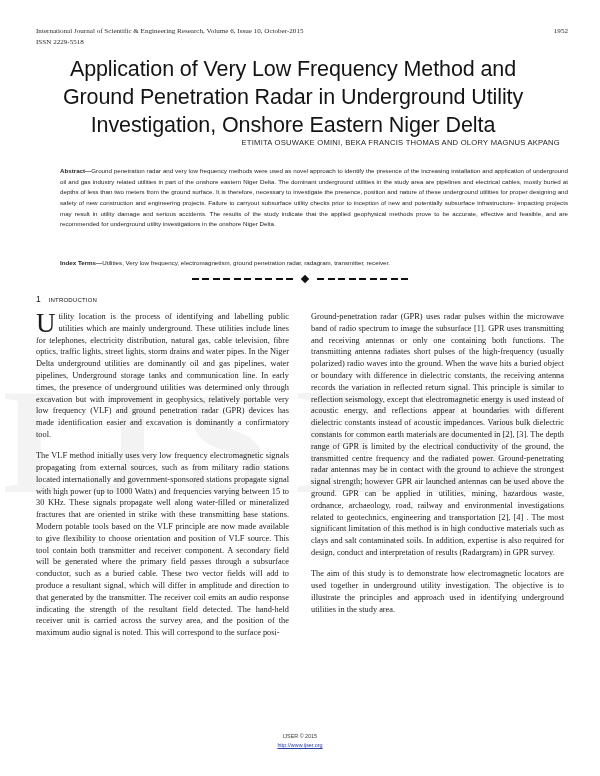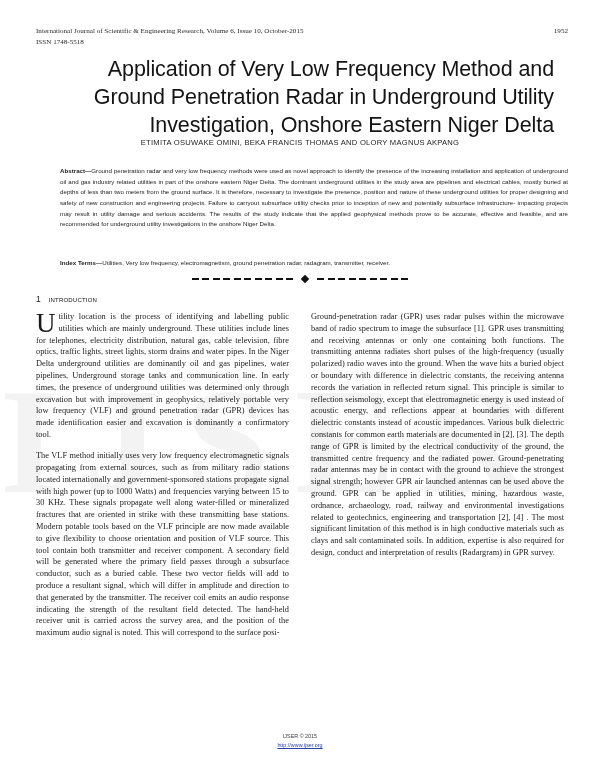--- a/index.html
+++ b/index.html
@@ -55,37 +55,37 @@
     align-items: baseline;
   }
   .runhead .rh-left { white-space: nowrap; }
   .runhead .rh-page { white-space: nowrap; }
   .runhead .rh-issn { margin-top: 0px; }
 
   
   .title {
     position: absolute;
     left: 46px;
-    right: 46px;
+    right: 60px;
     top: 56px;
-    text-align: right;
+    text-align: center;
     font-family: "Liberation Sans", sans-serif;
     font-size: 21.5px;
     line-height: 1.3;
     font-weight: 400;
     color: #141414;
     letter-spacing: -0.1px;
   }
 
   .authors {
     position: absolute;
     left: 40px;
     right: 40px;
     top: 138px;
-    text-align: center;
+    text-align: right;
     font-family: "Liberation Sans", sans-serif;
     font-size: 7.6px;
     letter-spacing: 0.25px;
     color: #1b1b1b;
   }
 
   
   .abstract {
     position: absolute;
     left: 60px;
@@ -212,21 +212,21 @@
 
 <div class="page">
 
   <div class="watermark">IJSER</div>
 
   <div class="runhead layer">
     <div class="rh-row">
       <span class="rh-left">International Journal of Scientific &amp; Engineering Research, Volume 6, Issue 10, October-2015</span>
       <span class="rh-page">1952</span>
     </div>
-    <div class="rh-issn">ISSN 1748-5518</div>
+    <div class="rh-issn">ISSN 2229-5518</div>
   </div>
 
   <div class="title layer">Application of Very Low Frequency Method and Ground Penetration Radar in Underground Utility Investigation, Onshore Eastern Niger Delta</div>
 
   <div class="authors layer">ETIMITA OSUWAKE OMINI, BEKA FRANCIS THOMAS AND OLORY MAGNUS AKPANG</div>
 
   <div class="abstract layer">
     <b>Abstract—</b><span>Ground penetration radar and very low frequency methods were used as novel approach to identify the presence of the increasing installation and application of underground oil and gas industry related utilities in part of the onshore eastern Niger Delta. The dominant underground utilities in the study area are pipelines and electrical cables, mostly buried at depths of less than two meters from the ground surface. It is therefore, necessary to investigate the presence, position and nature of these underground utilities for proper designing and safety of new construction and engineering projects. Failure to carryout subsurface utility checks prior to inception of new and potentially subsurface infrastructure- impacting projects may result in utility damage and serious accidents. The results of the study indicate that the applied geophysical methods prove to be accurate, effective and feasible, and are recommended for underground utility investigations in the onshore Niger Delta.</span>
   </div>
 
@@ -265,20 +265,21 @@
     <span class="sec-num">1</span><span class="sec-title">Introduction</span>
   </div>
 
   <div class="cols layer">
     <div class="col">
       <p class="dropcap">Utility location is the process of identifying and labelling public utilities which are mainly underground. These utilities include lines for telephones, electricity distribution, natural gas, cable television, fibre optics, traffic lights, street lights, storm drains and water pipes. In the Niger Delta underground utilities are dominantly oil and gas pipelines, water pipelines, Underground storage tanks and communication line. In early times, the presence of underground utilities was determined only through excavation but with improvement in geophysics, relatively portable very low frequency (VLF) and ground penetration radar (GPR) devices has made identification easier and excavation is dominantly a confirmatory tool.</p>
       <p class="tight">The VLF method initially uses very low frequency electromagnetic signals propagating from external sources, such as from military radio stations located internationally and government-sponsored stations propagate signal with high power (up to 1000 Watts) and frequencies varying between 15 to 30 KHz. These signals propagate well along water-filled or mineralized fractures that are oriented in strike with these transmitting base stations. Modern potable tools based on the VLF principle are now made available to give flexibility to choose orientation and position of VLF source. This tool contain both transmitter and receiver component. A secondary field will be generated where the primary field passes through a subsurface conductor, such as a buried cable. These two vector fields will add to produce a resultant signal, which will differ in amplitude and direction to that generated by the transmitter. The receiver coil emits an audio response indicating the strength of the resultant field detected. The hand-held receiver unit is carried across the survey area, and the position of the maximum audio signal is noted. This will correspond to the surface posi-</p>
     </div>
     <div class="col">
       <p>Ground-penetration radar (GPR) uses radar pulses within the microwave band of radio spectrum to image the subsurface [1]. GPR uses transmitting and receiving antennas or only one containing both functions. The transmitting antenna radiates short pulses of the high-frequency (usually polarized) radio waves into the ground. When the wave hits a buried object or boundary with difference in dielectric constants, the receiving antenna records the variation in reflected return signal. This principle is similar to reflection seismology, except that electromagnetic energy is used instead of acoustic energy, and reflections appear at boundaries with different dielectric constants instead of acoustic impedances. Various bulk dielectric constants for common earth materials are documented in [2], [3]. The depth range of GPR is limited by the electrical conductivity of the ground, the transmitted centre frequency and the radiated power. Ground-penetrating radar antennas may be in contact with the ground to achieve the strongest signal strength; however GPR air launched antennas can be used above the ground. GPR can be applied in utilities, mining, hazardous waste, ordnance, archaeology, road, railway and environmental investigations related to geotechnics, engineering and transportation [2], [4] . The most significant limitation of this method is in high conductive materials such as clays and salt contaminated soils. In addition, expertise is also required for design, conduct and interpretation of results (Radargram) in GPR survey.</p>
+      <p class="tight">The aim of this study is to demonstrate how electromagnetic locators are used together in underground utility investigation. The objective is to illustrate the principles and approach used in identifying underground utilities in the study area.</p>
     </div>
   </div>
 
   <div class="footer layer">
     <span>IJSER © 2015</span>
     <a class="fo-link" href="#">http://www.ijser.org</a>
   </div>
 
 </div>
 

